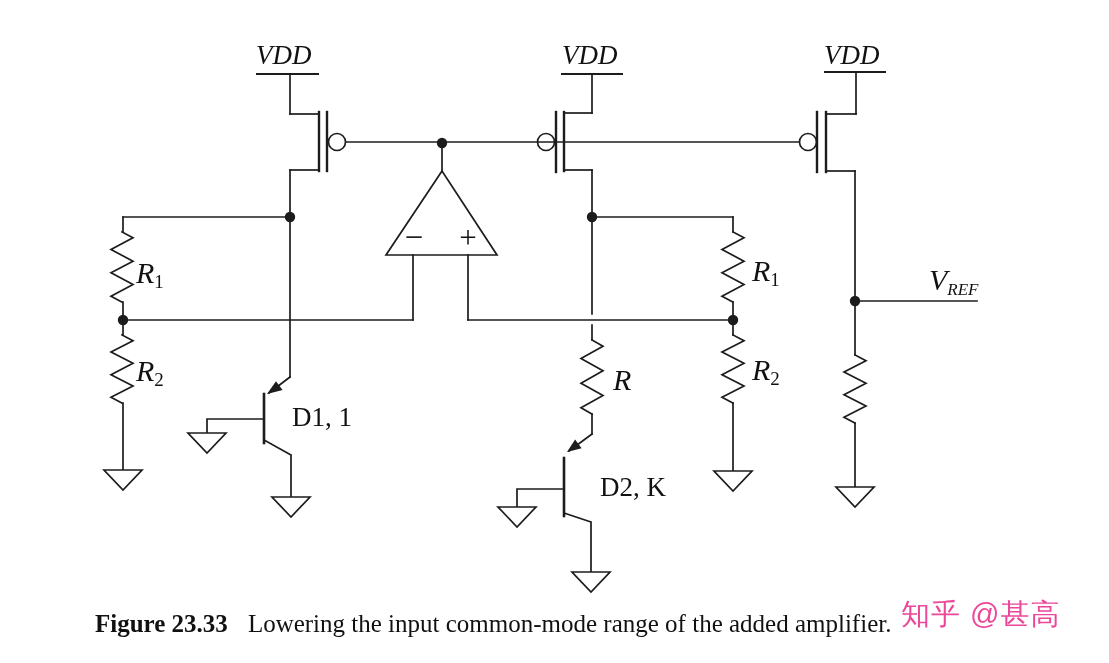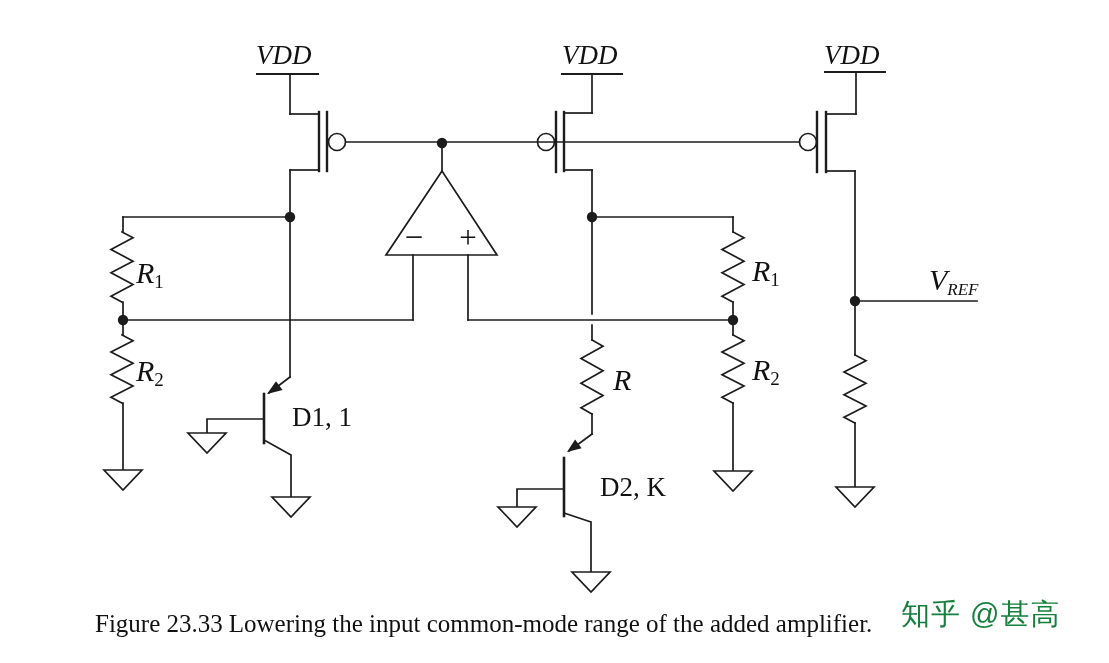--- a/index.html
+++ b/index.html
@@ -7,24 +7,24 @@
     position:relative;width:1109px;height:663px;background:#fff;overflow:hidden;
     font-family:"Liberation Serif", serif;
   }
   #circuit-svg{position:absolute;left:0;top:0;}
   .lbl{fill:#111;}
   .ital{font-style:italic;}
   #caption{
     position:absolute;left:95px;top:610px;width:980px;
     font-size:25px;color:#111;white-space:nowrap;
   }
-  #caption .fig-num{font-weight:normal;margin-right:6px;}
+  #caption .fig-num{font-weight:bold;margin-right:20px;}
   #watermark{
     position:absolute;left:901px;top:595px;
-    font-size:29px;color:#15803d;letter-spacing:1px;white-space:nowrap;
+    font-size:29px;color:#ec4899;letter-spacing:1px;white-space:nowrap;
     font-family:"Liberation Sans", sans-serif;
   }
 </style>
 </head>
 <body>
 
 <div id="screen">
 
 <svg id="circuit-svg" width="1109" height="663" viewBox="0 0 1109 663" fill="none" stroke="#1c1c1c" stroke-width="1.7" stroke-linecap="square">
 

